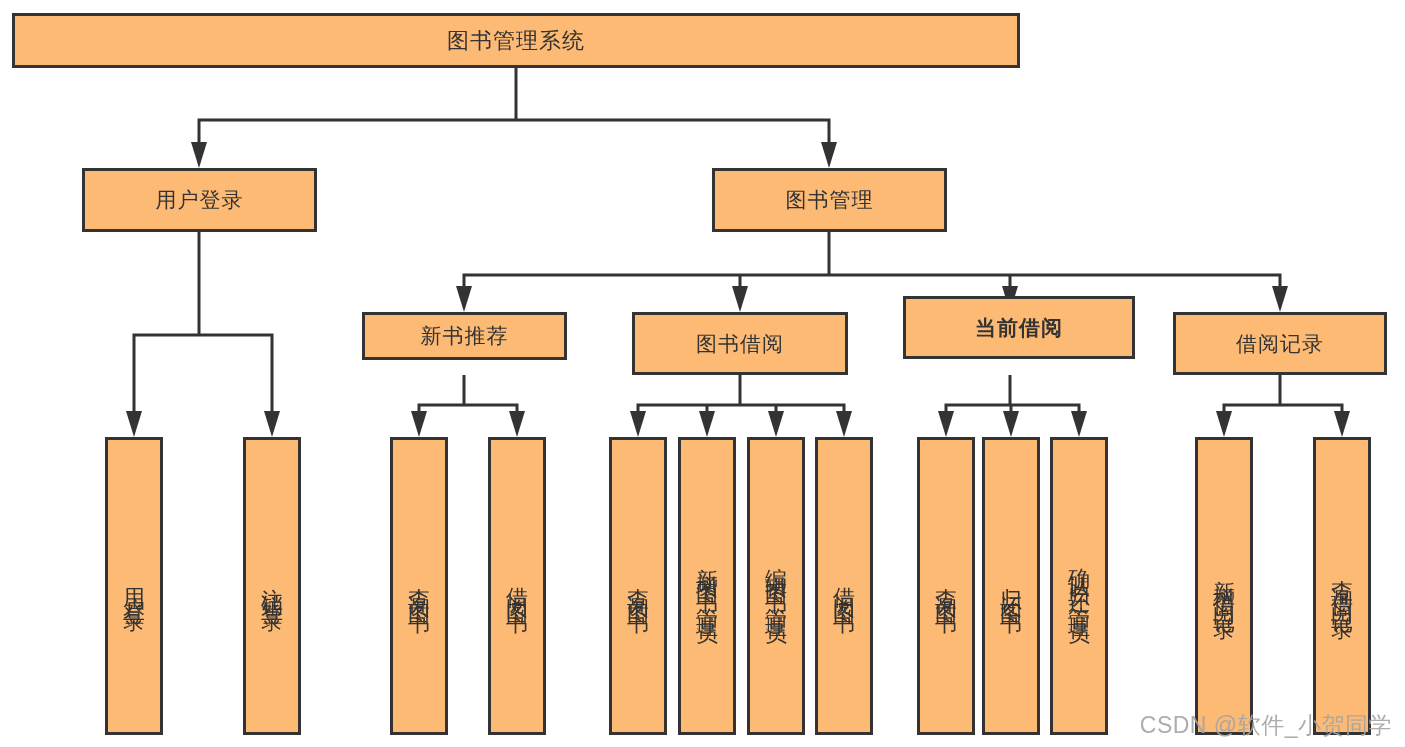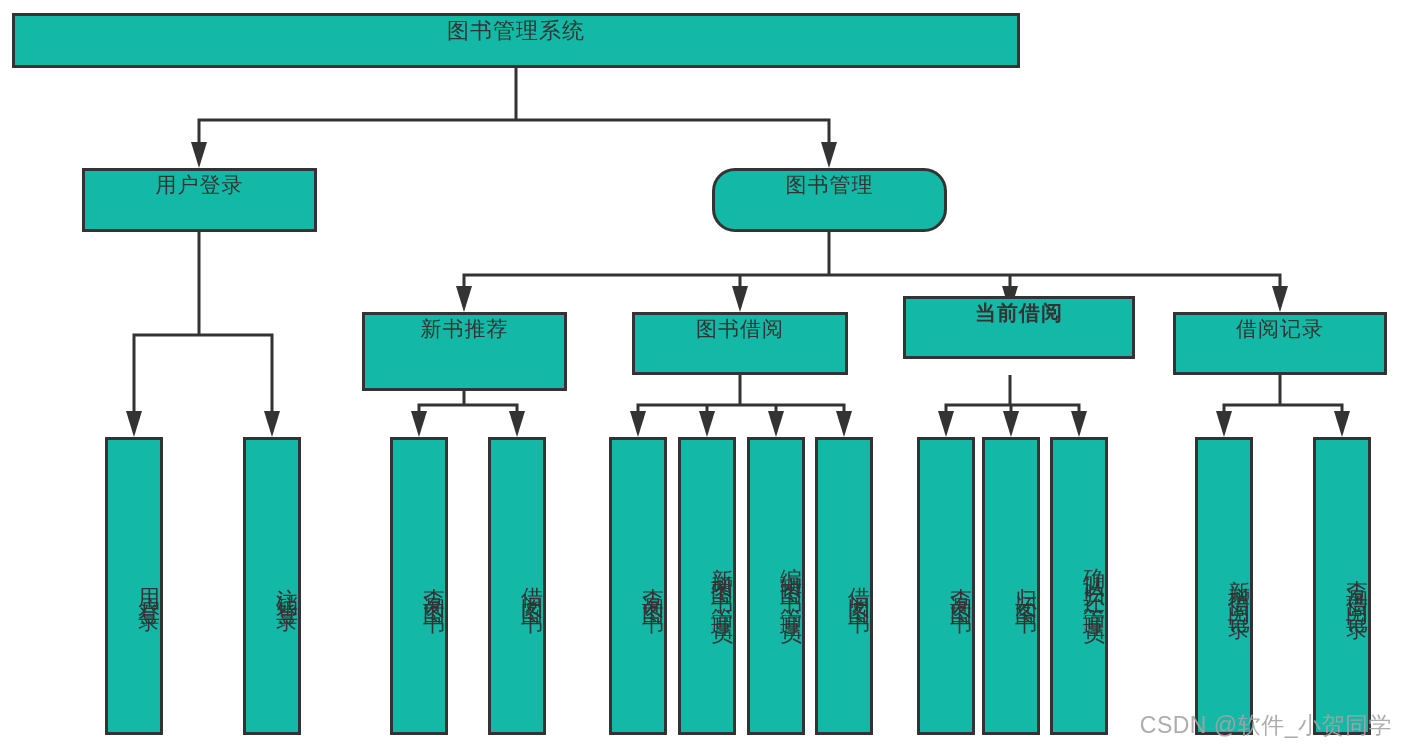--- a/index.html
+++ b/index.html
@@ -17,24 +17,25 @@
   }
   .connectors {
     position: absolute;
     left: 0; top: 0;
     width: 1405px; height: 747px;
     z-index: 0;
   }
   .box {
     position: absolute;
     box-sizing: border-box;
-    background: #14b8a6;
+    background: #fdba74;
     border: 3px solid #333333;
     color: #333333;
     display: flex;
+    align-items: center;
     justify-content: center;
     z-index: 1;
     text-align: center;
   }
   .h  { font-size: 21px; letter-spacing: 1px; }
   .root-box { font-size: 22px; }
   .v {
     writing-mode: vertical-rl;
     text-orientation: mixed;
     font-size: 22px;
@@ -97,25 +98,25 @@
     </g>
   </svg>
 
   <div class="box h root-box" style="left:12px; top:13px; width:1008px; height:55px;">
     <span class="lbl">图书管理系统</span>
   </div>
 
   <div class="box h" style="left:82px; top:168px; width:235px; height:64px;">
     <span class="lbl">用户登录</span>
   </div>
-  <div class="box h" style="left:712px; top:168px; width:235px; height:64px;border-radius:23px;">
+  <div class="box h" style="left:712px; top:168px; width:235px; height:64px;">
     <span class="lbl">图书管理</span>
   </div>
 
-  <div class="box h" style="left:362px; top:312px; width:205px; height:79px;">
+  <div class="box h" style="left:362px; top:312px; width:205px; height:48px;">
     <span class="lbl">新书推荐</span>
   </div>
   <div class="box h" style="left:632px; top:312px; width:216px; height:63px;font-family:Liberation Serif, serif;">
     <span class="lbl">图书借阅</span>
   </div>
   <div class="box h" style="left:903px; top:296px; width:232px; height:63px;font-weight:bold;">
     <span class="lbl">当前借阅</span>
   </div>
   <div class="box h" style="left:1173px; top:312px; width:214px; height:63px;">
     <span class="lbl">借阅记录</span>

